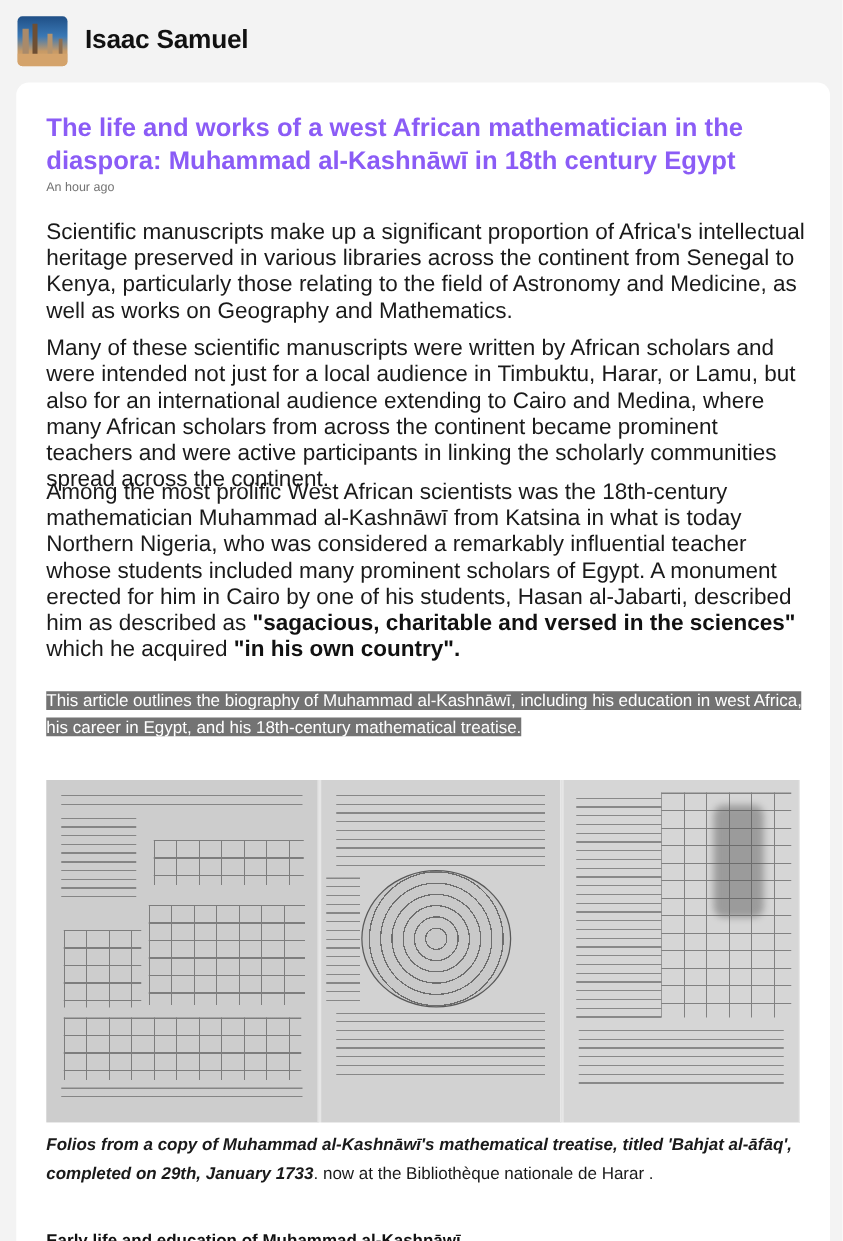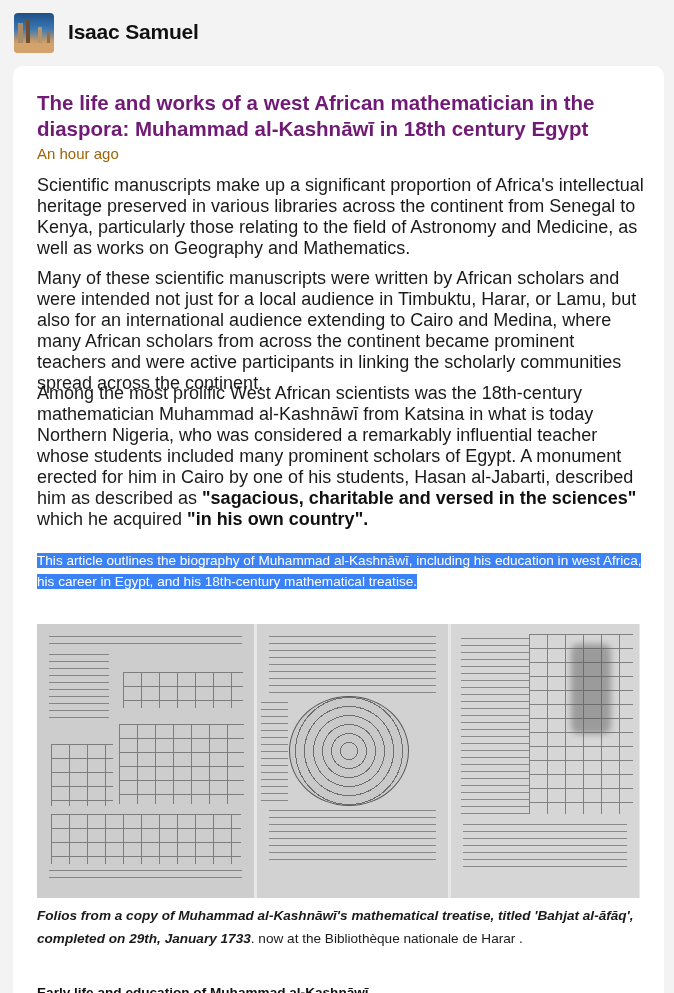--- a/index.html
+++ b/index.html
@@ -28,37 +28,37 @@
   .author-name {
     position: absolute; left: 68px; top: 20px;
     font-size: 21px; font-weight: bold; color: #111; letter-spacing: -0.2px;
   }
   .card {
     position: absolute; left: 13px; top: 66px; width: 651px; height: 960px;
     background: #ffffff; border-radius: 10px;
   }
   .title {
     position: absolute; left: 37px; top: 90px; width: 610px;
-    font-size: 20.5px; font-weight: bold; line-height: 26px; color: #701a75;
+    font-size: 20.5px; font-weight: bold; line-height: 26px; color: #8b5cf6;
   }
   .timestamp {
     position: absolute; left: 37px; top: 145px;
-    font-size: 15px; color: #a16207;
+    font-size: 10px; color: #737373;
   }
   .para {
     position: absolute; left: 37px; width: 610px;
     font-size: 18px; line-height: 21px; color: #1a1a1a;
   }
   .para b { font-weight: bold; color: #111; }
   .highlight {
     position: absolute; left: 37px; top: 550px; width: 610px;
     font-size: 13.6px; line-height: 21px;
   }
   .highlight span.sel {
-    background: #3b82f6; color: #fff;
+    background: #737373; color: #fff;
     box-decoration-break: clone; -webkit-box-decoration-break: clone;
   }
   .figure {
     position: absolute; left: 37px; top: 624px; width: 603px; height: 274px;
     background: #e6e6e6;
     overflow: hidden;
   }
   .folio {
     position: absolute; top: 0; height: 274px; background: #cfcfcf;
     border-right: 1px solid #e8e8e8;

